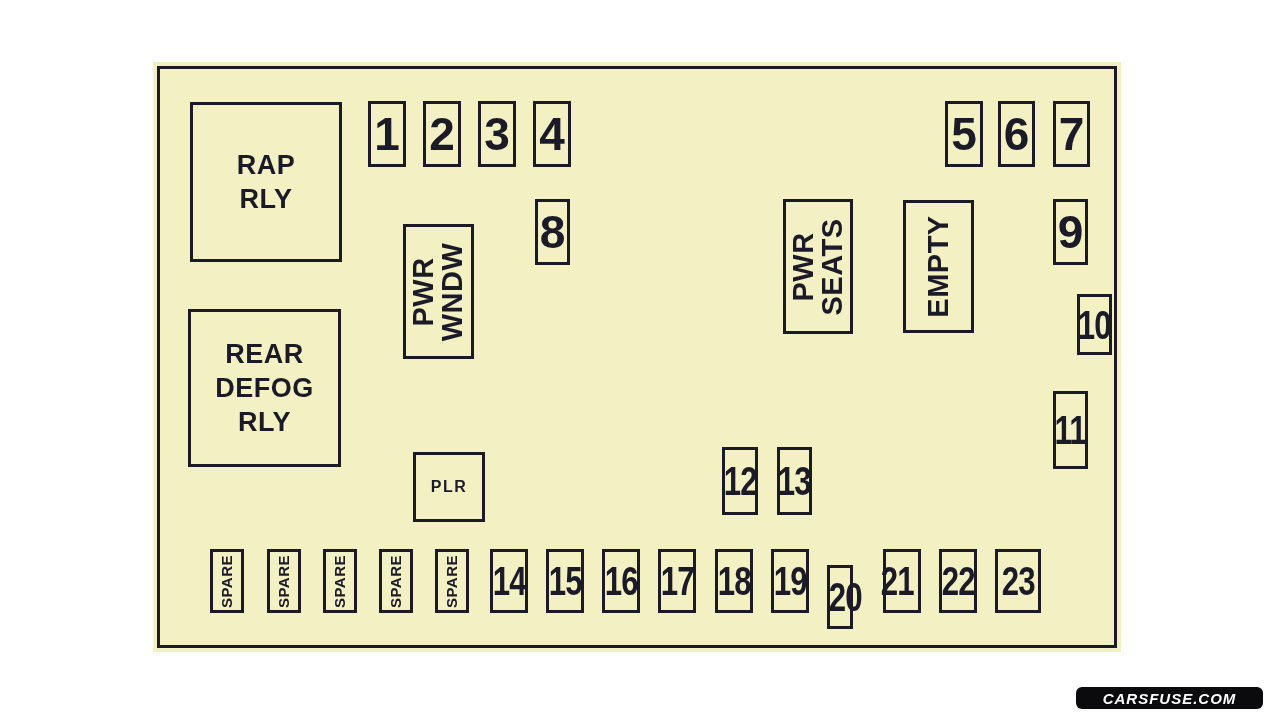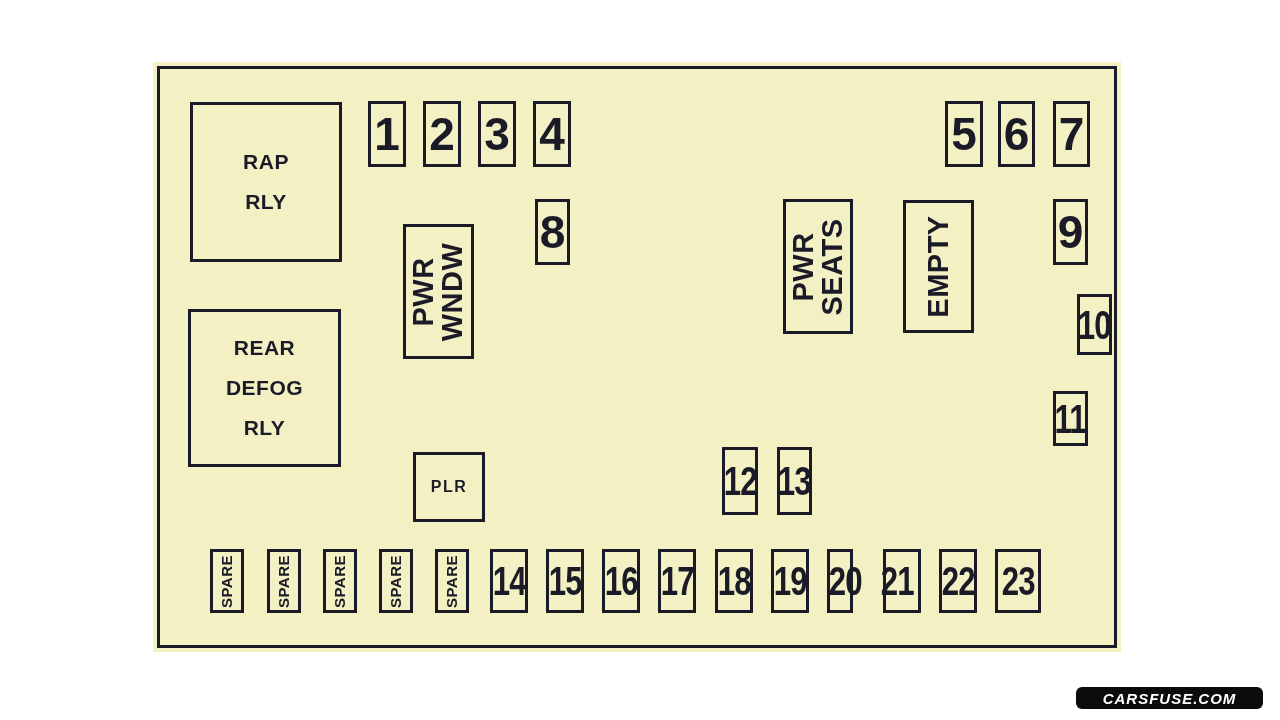--- a/index.html
+++ b/index.html
@@ -41,22 +41,22 @@
     line-height: 1;
     white-space: nowrap;
   }
   .fuse-label.narrow {
     font-size: 40px;
     transform: scaleX(0.78);
     letter-spacing: -1px;
   }
   .relay-label {
     font-weight: 700;
-    font-size: 21px;
-    line-height: 40px;
+    font-size: 27px;
+    line-height: 34px;
     letter-spacing: 0.5px;
     white-space: pre-line;
     text-align: center;
   }
   .vtext { transform: rotate(-90deg); }
   .v-big {
     font-weight: 700;
     font-size: 29px;
     line-height: 29px;
     letter-spacing: 0.5px;
@@ -147,21 +147,21 @@
   <div class="box" style="left:743px; top:131px; width:71px; height:133px;">
     <span class="v-big vtext">EMPTY</span>
   </div>
 
   <div class="box" style="left:893px; top:130px; width:35px; height:66px;">
     <span class="fuse-label">9</span>
   </div>
   <div class="box" style="left:893px; top:225px; width:35px; height:61px;margin-left:24px;">
     <span class="fuse-label narrow">10</span>
   </div>
-  <div class="box" style="left:893px; top:322px; width:35px; height:55px;">
+  <div class="box" style="left:893px; top:322px; width:35px; height:78px;">
     <span class="fuse-label narrow">11</span>
   </div>
 
   <div class="box" style="left:562px; top:378px; width:36px; height:68px;">
     <span class="fuse-label narrow">12</span>
   </div>
   <div class="box" style="left:617px; top:378px; width:35px; height:68px;">
     <span class="fuse-label narrow">13</span>
   </div>
 
@@ -196,21 +196,21 @@
   </div>
   <div class="box" style="left:498px; top:480px; width:38px; height:64px;">
     <span class="fuse-label narrow">17</span>
   </div>
   <div class="box" style="left:555px; top:480px; width:38px; height:64px;">
     <span class="fuse-label narrow">18</span>
   </div>
   <div class="box" style="left:611px; top:480px; width:38px; height:64px;">
     <span class="fuse-label narrow">19</span>
   </div>
-  <div class="box" style="left:667px; top:480px; width:26px; height:64px;padding-left:11px;">
+  <div class="box" style="left:667px; top:496px; width:26px; height:64px;padding-left:11px;">
     <span class="fuse-label narrow">20</span>
   </div>
   <div class="box" style="left:723px; top:480px; width:38px; height:64px;justify-content:flex-end;">
     <span class="fuse-label narrow">21</span>
   </div>
   <div class="box" style="left:779px; top:480px; width:38px; height:64px;align-items:center;">
     <span class="fuse-label narrow">22</span>
   </div>
   <div class="box" style="left:835px; top:480px; width:46px; height:64px;">
     <span class="fuse-label narrow">23</span>

